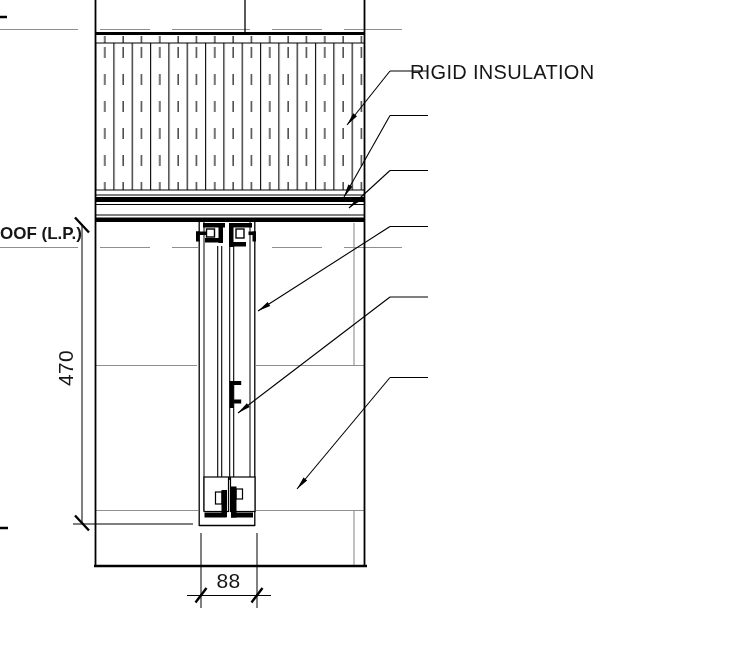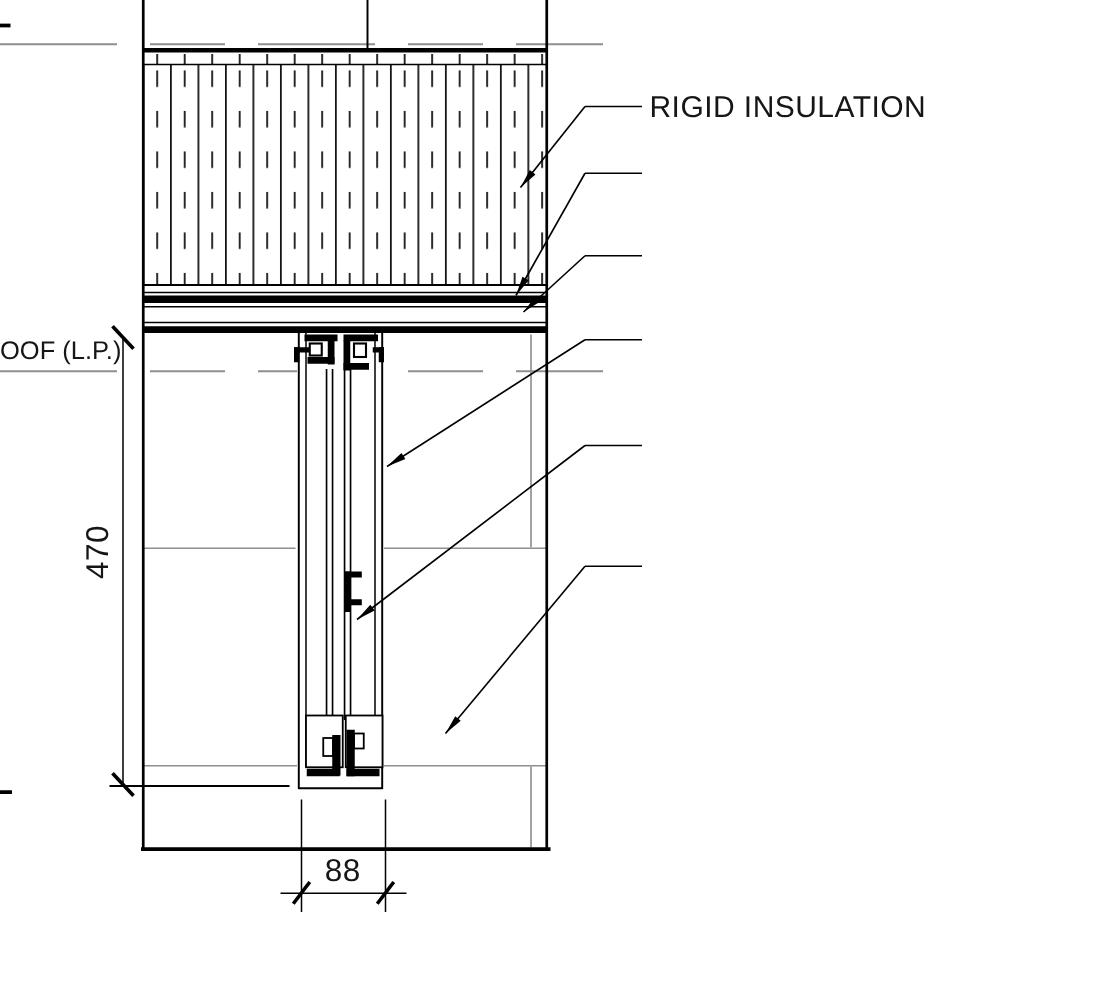--- a/index.html
+++ b/index.html
@@ -5,28 +5,28 @@
   html,body { margin:0; padding:0; background:#ffffff; }
   #stage {
     position:relative; width:739px; height:659px; background:#ffffff;
     font-family:"Liberation Sans", sans-serif; overflow:hidden;
   }
   #linework { position:absolute; left:0; top:0; }
   .txt {
     position:absolute; color:#161616; font-size:20px; line-height:22px;
     letter-spacing:0.3px; white-space:nowrap;
   }
-  .callout { left:433px; }
+  .callout { left:410px; }
   .dim { font-size:21px; text-align:center; }
   #dim-470 {
     left:36px; top:357px; width:60px; height:22px;
     transform:rotate(-90deg);
   }
   #dim-88 { left:208px; top:570px; width:41px; }
-  #level-label { left:0px; top:223px; font-size:17px; letter-spacing:0; }
+  #level-label { left:0px; top:223px; font-size:17px; letter-spacing:0;font-weight:bold; }
 </style>
 </head>
 <body>
 
 <div id="stage">
 
   <svg id="linework" width="739" height="659" viewBox="0 0 739 659" xmlns="http://www.w3.org/2000/svg">
     <defs>
       <pattern id="insul" x="95" y="43" width="18.33" height="27" patternUnits="userSpaceOnUse">
         <line x1="0.6" y1="0" x2="0.6" y2="27" stroke="#000" stroke-width="1.1"></line>

